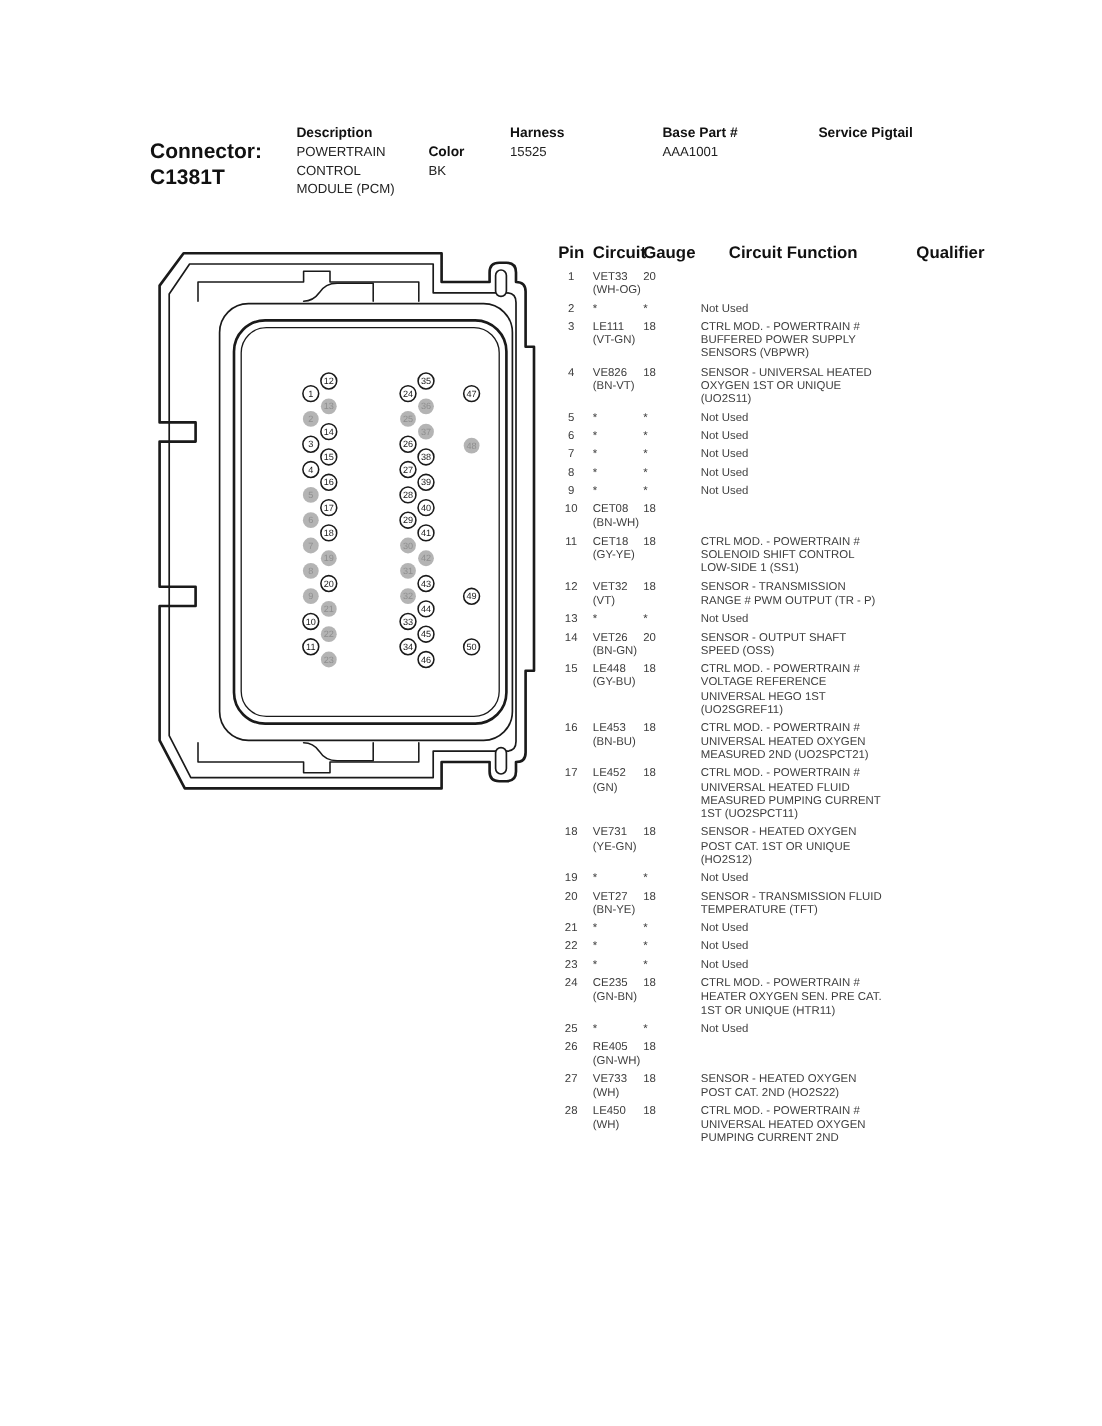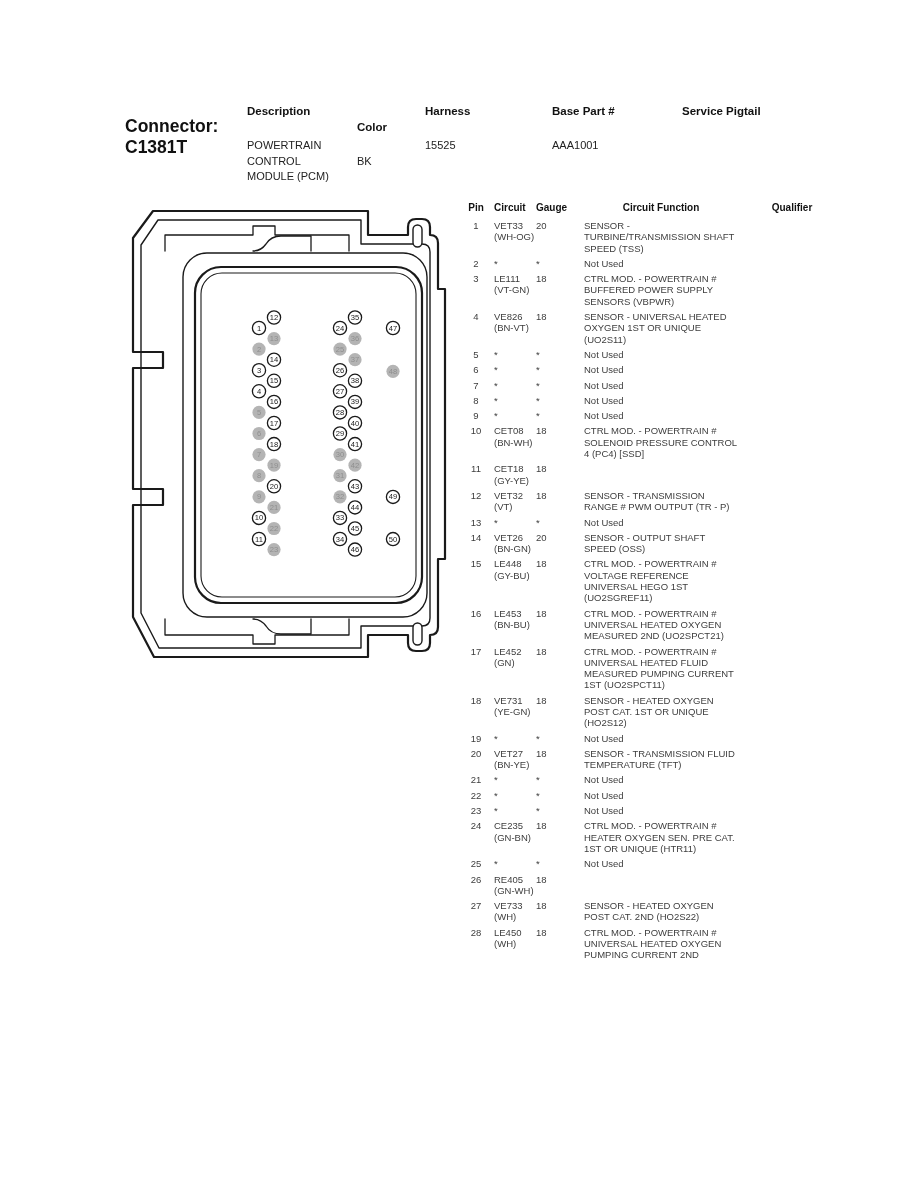--- a/index.html
+++ b/index.html
@@ -5,32 +5,32 @@
   html,body{margin:0;padding:0;}
   body{
     width:918px;height:1188px;background:#ffffff;position:relative;
     font-family:"Liberation Sans", sans-serif;color:#1a1a1a;overflow:hidden;
   }
   .abs{position:absolute;}
   
   .connector-id{left:125px;top:116px;font-size:17.5px;font-weight:bold;line-height:21px;color:#111;}
   .hcol{text-align:left;}
   .hlabel{font-size:11.5px;font-weight:bold;color:#111;}
-  .hval{font-size:11px;line-height:15.5px;color:#222;margin-top:21px;}
+  .hval{font-size:11px;line-height:15.5px;color:#222;margin-top:3px;}
   .col-desc{left:247px;top:105px;width:88px;}
   .col-color{left:357px;top:121px;width:46px;}
   .col-harness{left:425px;top:105px;width:86px;}
   .col-basepart{left:552px;top:105px;width:96px;}
   .col-pigtail{left:682px;top:105px;width:100px;}
   
   .connector-svg{left:125px;top:205px;}
   .pin-num{font-size:7.6px;font-family:"Liberation Sans",sans-serif;}
   
   .pin-table{left:458px;top:202px;width:458px;}
-  .thead{display:flex;font-weight:bold;font-size:10px;color:#111;margin-bottom:7px;}
+  .thead{display:flex;font-weight:bold;font-size:14px;color:#111;margin-bottom:7px;}
   .trow{display:flex;align-items:flex-start;font-size:9.5px;line-height:11.3px;color:#3d3d3d;margin-bottom:4px;}
   .c-pin{width:36px;text-align:center;flex:none;}
   .c-cir{width:42px;flex:none;}
   .c-ga{width:42px;text-align:left;flex:none;}
   .c-fn{width:154px;padding-left:6px;flex:none;text-align:left;}
   .c-q{width:60px;text-align:center;flex:none;margin-left:24px;}
   .th-fn{text-align:center;}
 </style>
 </head>
 <body>
@@ -302,21 +302,20 @@
     <div class="c-q">Qualifier</div>
   </div>
   <div id="tbody">
       <div class="trow">
         <div class="c-pin">1</div>
         <div class="c-cir">
           <div>VET33</div>
           <div>(WH-OG)</div>
         </div>
         <div class="c-ga">20</div>
-        <div class="c-fn">SENSOR - TURBINE/TRANSMISSION SHAFT SPEED (TSS)</div>
         <div class="c-q"></div>
       </div>
       <div class="trow">
         <div class="c-pin">2</div>
         <div class="c-cir">
           <div>*</div>
         </div>
         <div class="c-ga">*</div>
         <div class="c-fn">Not Used</div>
         <div class="c-q"></div>
@@ -386,30 +385,30 @@
         <div class="c-fn">Not Used</div>
         <div class="c-q"></div>
       </div>
       <div class="trow">
         <div class="c-pin">10</div>
         <div class="c-cir">
           <div>CET08</div>
           <div>(BN-WH)</div>
         </div>
         <div class="c-ga">18</div>
-        <div class="c-fn">CTRL MOD. - POWERTRAIN # SOLENOID PRESSURE CONTROL 4 (PC4) [SSD]</div>
         <div class="c-q"></div>
       </div>
       <div class="trow">
         <div class="c-pin">11</div>
         <div class="c-cir">
           <div>CET18</div>
           <div>(GY-YE)</div>
         </div>
         <div class="c-ga">18</div>
+        <div class="c-fn">CTRL MOD. - POWERTRAIN # SOLENOID SHIFT CONTROL LOW-SIDE 1 (SS1)</div>
         <div class="c-q"></div>
       </div>
       <div class="trow">
         <div class="c-pin">12</div>
         <div class="c-cir">
           <div>VET32</div>
           <div>(VT)</div>
         </div>
         <div class="c-ga">18</div>
         <div class="c-fn">SENSOR - TRANSMISSION RANGE # PWM OUTPUT (TR - P)</div>

